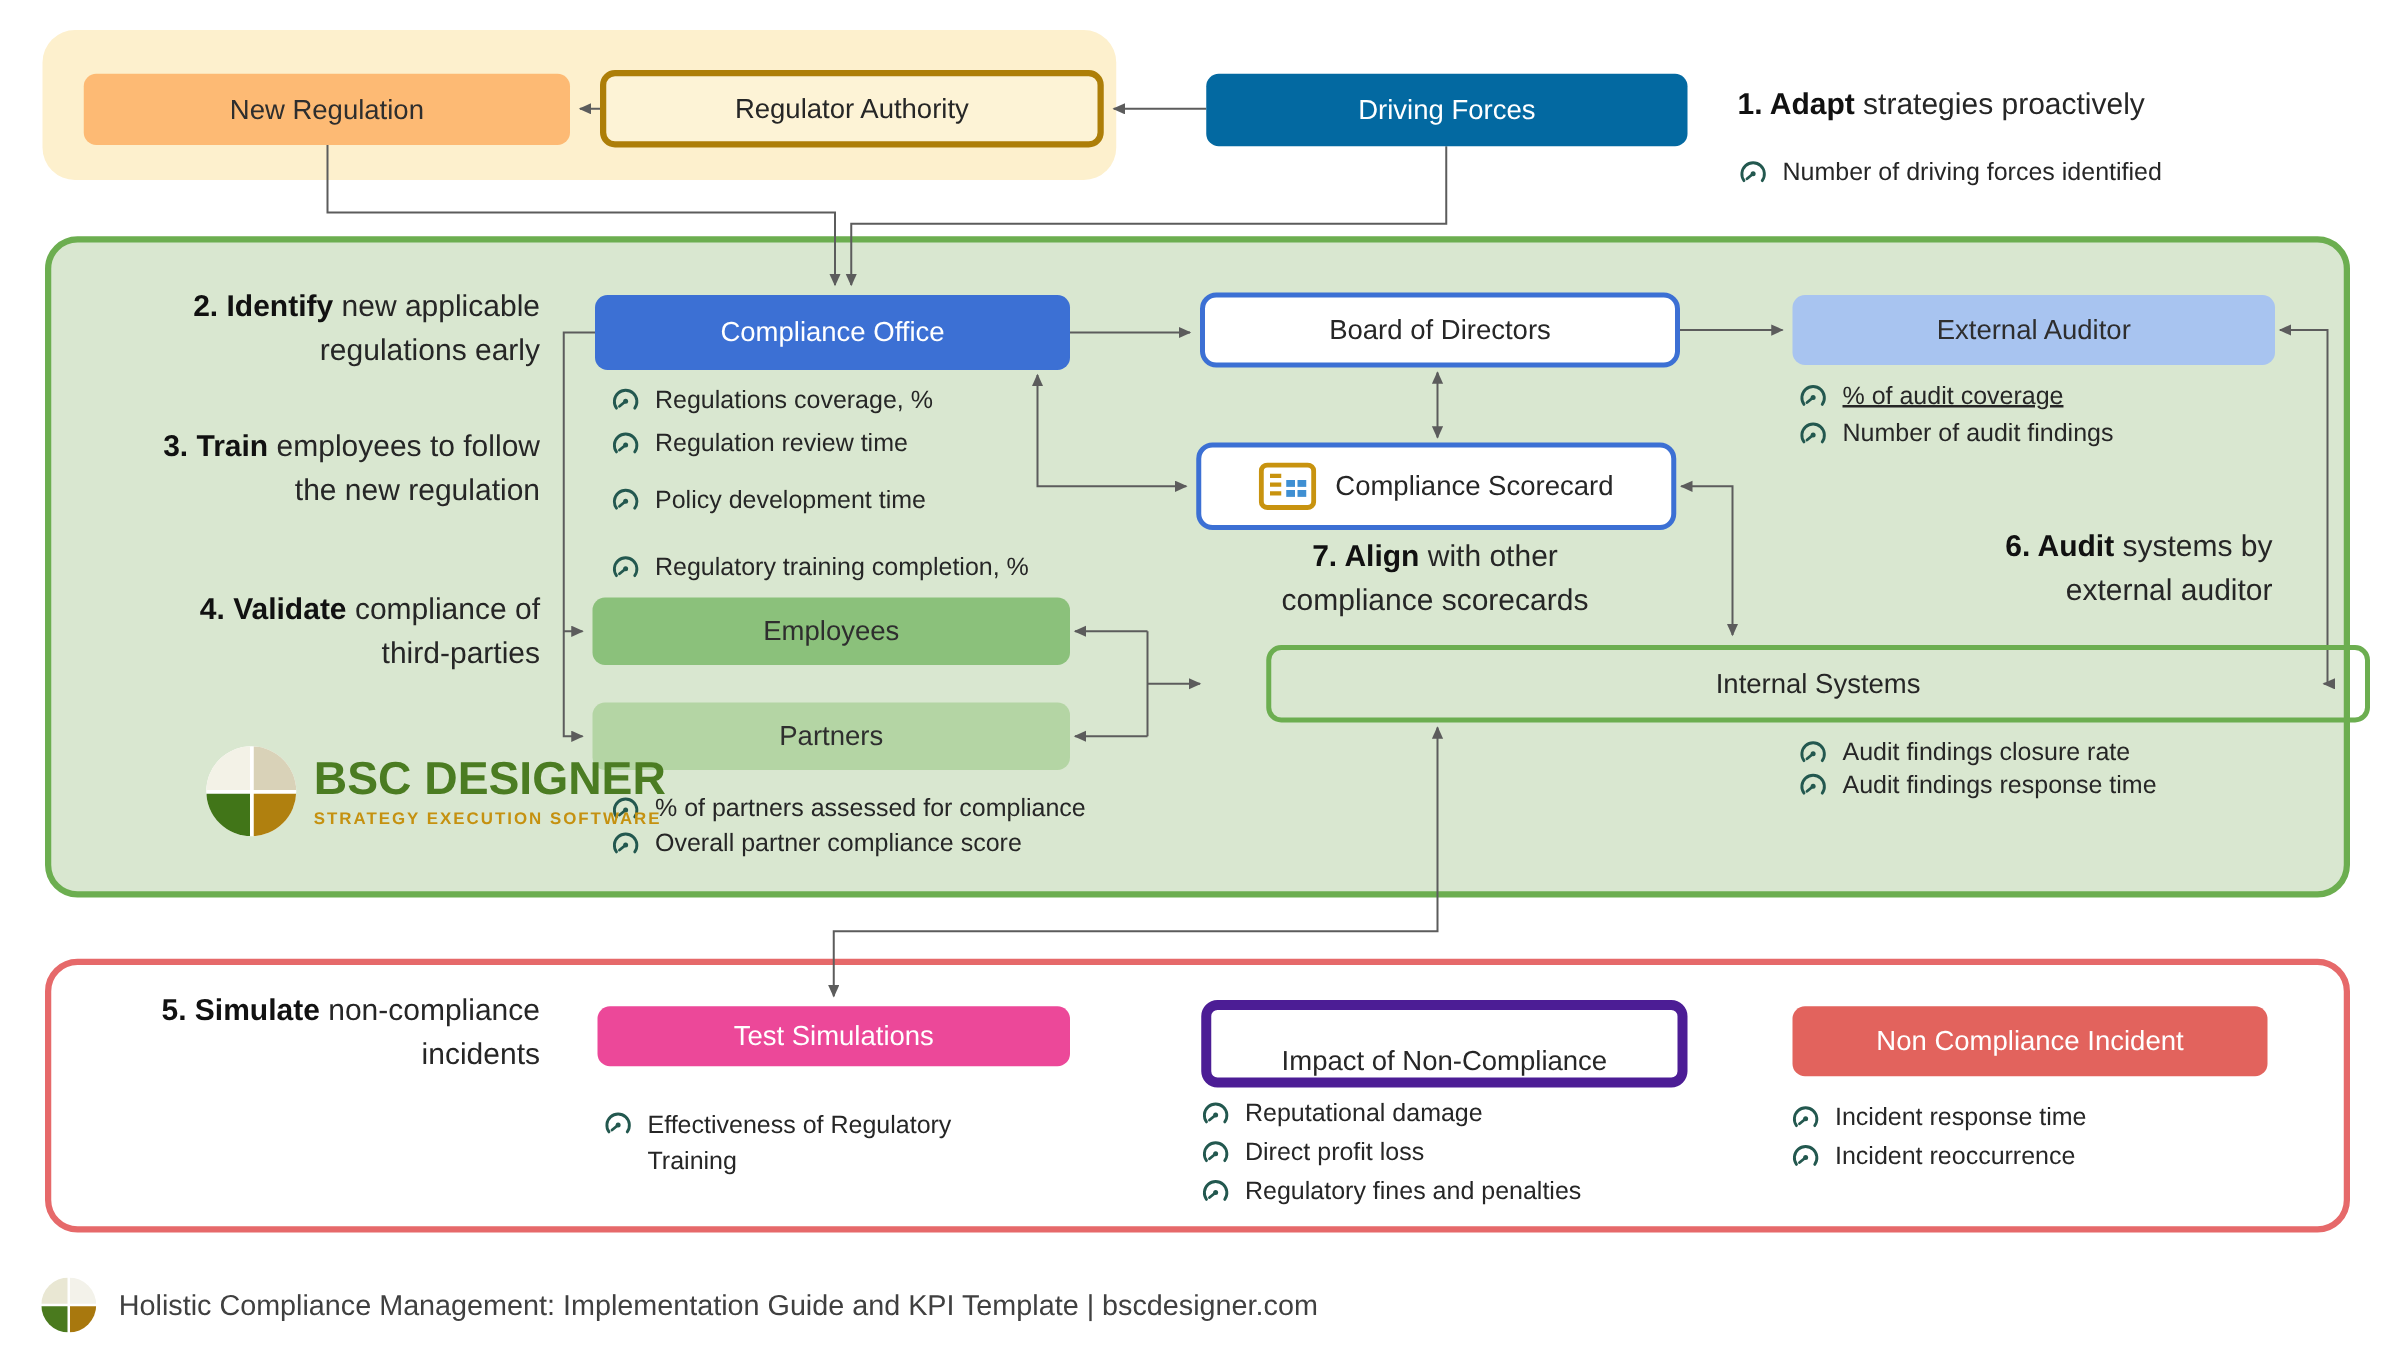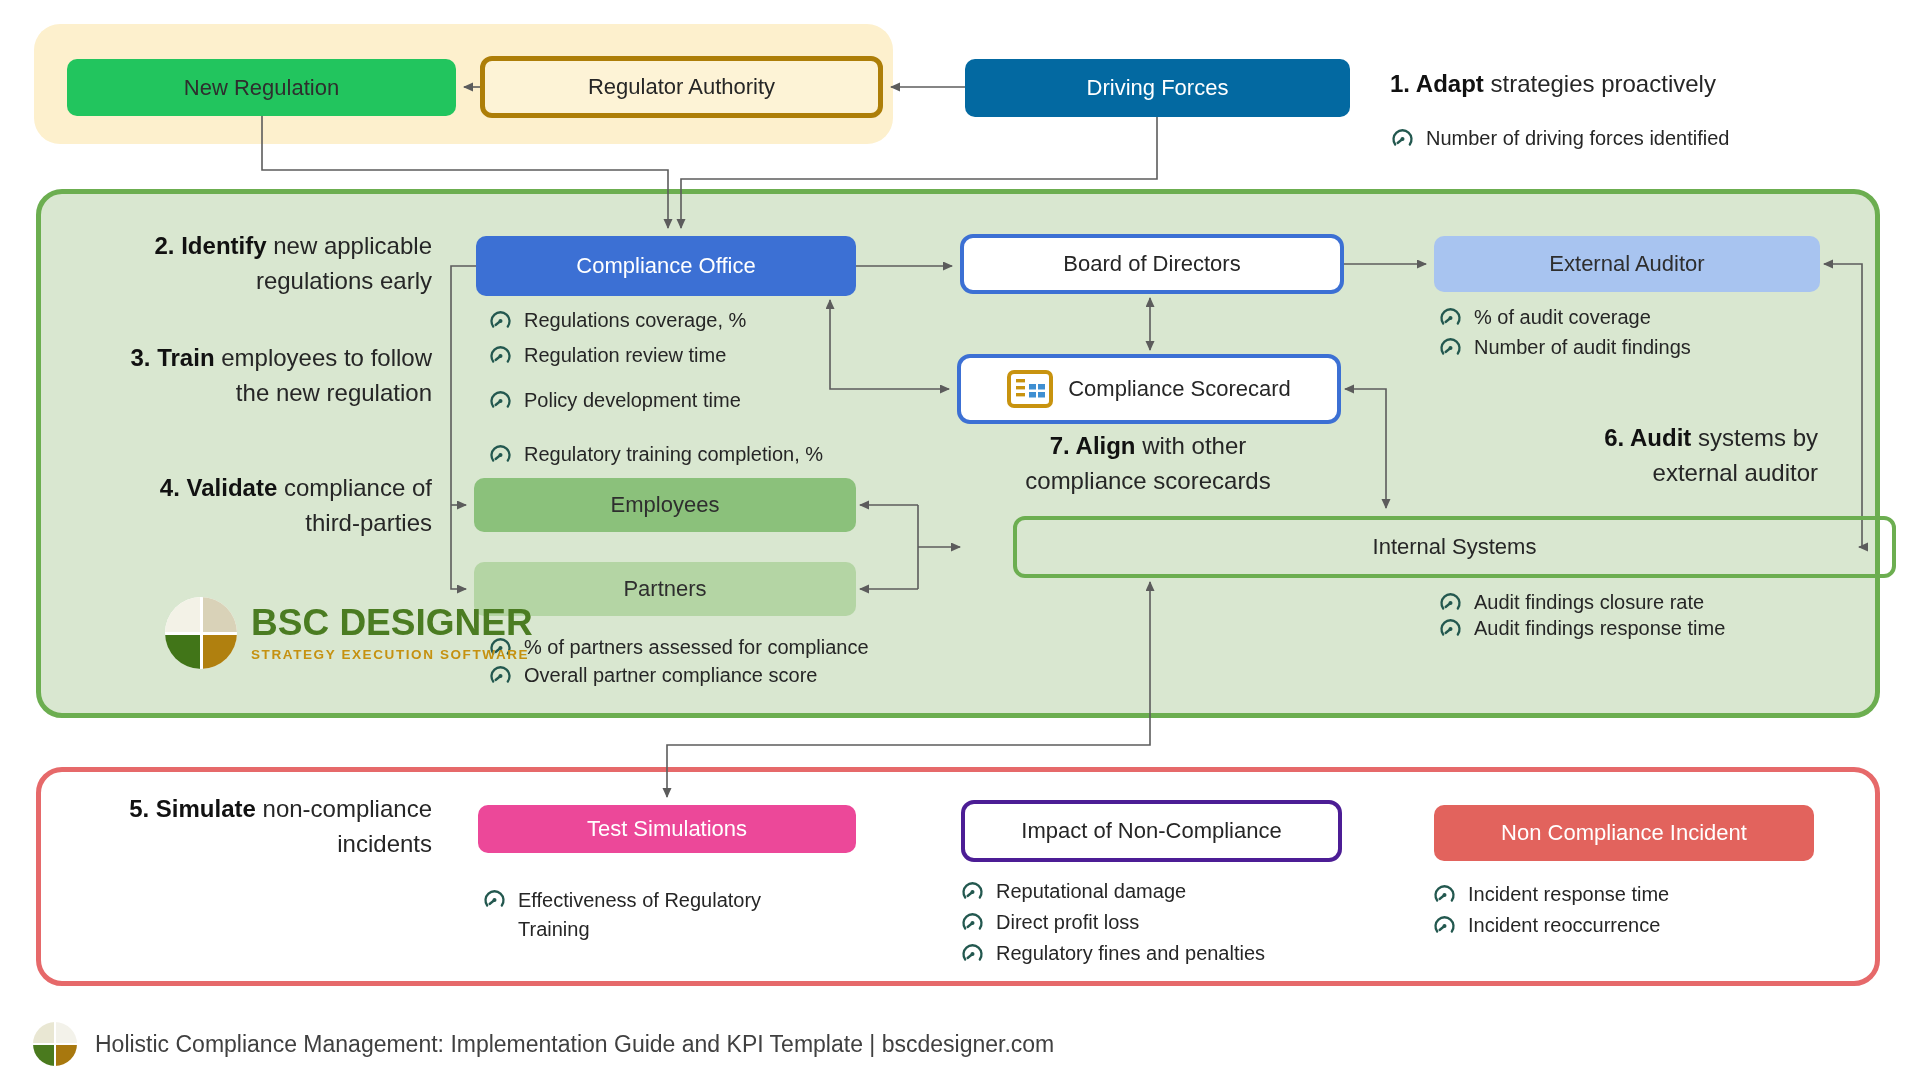--- a/index.html
+++ b/index.html
@@ -6,21 +6,21 @@
   .canvas{position:relative;width:1918px;height:1080px;background:#fff;overflow:hidden;
           font-family:"Liberation Sans", sans-serif;color:#262626;}
   .panel{position:absolute;border-radius:26px;}
   .panel.yellow{background:#fdf0cd;}
   .panel.green{background:#d9e7d0;border:5px solid #6cae50;}
   .panel.red{background:#ffffff;border:5px solid #e6696a;}
   .node{position:absolute;display:flex;align-items:center;justify-content:center;
         font-size:22px;color:#2e2e2e;border-radius:10px;text-align:center;}
   .node.wt{color:#ffffff;}
   .node.outline-blue{background:#ffffff;border:4px solid #3c70d4;border-radius:13px;color:#262626;}
-  .node.outline-red{background:#ffffff;border:4px solid #4c1d95;border-radius:13px;color:#262626;}
+  .node.outline-red{background:#ffffff;border:8px solid #4c1d95;border-radius:13px;color:#262626;align-items:flex-end;}
   .node.outline-green{background:transparent;border:4px solid #6cae50;border-radius:12px;color:#262626;}
   .node.outline-gold{background:#fdf3d6;border:5px solid #ad7e08;border-radius:12px;color:#262626;}
   .step{position:absolute;font-size:24px;line-height:35px;color:#262626;}
   .step b{color:#111111;}
   .step.r{text-align:right;}
   .step.c{text-align:center;}
   .kpi{position:absolute;display:flex;align-items:center;gap:11px;font-size:20px;color:#262626;height:28px;}
   .kpi.topalign{align-items:flex-start;height:auto;}
   .kpi .g{width:25px;height:21px;flex:0 0 25px;}
   .kpi.topalign .g{margin-top:3px;}
@@ -62,21 +62,21 @@
       <path d="M476,266 H451 V589 H466" marker-end="url(#ah)"></path>
       <path d="M451,505 H466" marker-end="url(#ah)"></path>
       <path d="M918,505 V589"></path>
       <path d="M918,505 H860" marker-end="url(#ah)"></path>
       <path d="M918,589 H860" marker-end="url(#ah)"></path>
       <path d="M918,547 H960" marker-end="url(#ah)"></path>
       <path d="M1150,582 V745 H667 V797" marker-start="url(#ah)" marker-end="url(#ah)"></path>
     </g>
   </svg>
 
-  <div class="node" style="left:67px;top:59px;width:389px;height:57px;background:#22c55e;">
+  <div class="node" style="left:67px;top:59px;width:389px;height:57px;background:#fdba74;">
     <span>New Regulation</span>
   </div>
   <div class="node outline-gold" style="left:480px;top:56px;width:393px;height:52px;">
     <span>Regulator Authority</span>
   </div>
   <div class="node wt" style="left:965px;top:59px;width:385px;height:58px;background:#0369a1;">
     <span>Driving Forces</span>
   </div>
 
   <div class="step" style="left:1390px;top:66px;">
@@ -172,21 +172,21 @@
   </div>
   <div class="kpi" style="left:488px;top:440px;">
     <span class="g"><svg width="25" height="21" viewBox="0 0 25 21" fill="none">
           <path d="M5.2,16.5 A9,9 0 1 1 19.8,16.5" stroke="#23584f" stroke-width="2.3" stroke-linecap="round"></path>
           <circle cx="12.5" cy="11" r="2" fill="#23584f"></circle>
           <path d="M12.5,11 L7.6,15" stroke="#23584f" stroke-width="2.3" stroke-linecap="round"></path>
         </svg></span>
     <span>Regulatory training completion, %</span>
   </div>
 
-  <div class="kpi" style="left:1438px;top:303px;">
+  <div class="kpi" style="left:1438px;top:303px;text-decoration:underline;">
     <span class="g"><svg width="25" height="21" viewBox="0 0 25 21" fill="none">
           <path d="M5.2,16.5 A9,9 0 1 1 19.8,16.5" stroke="#23584f" stroke-width="2.3" stroke-linecap="round"></path>
           <circle cx="12.5" cy="11" r="2" fill="#23584f"></circle>
           <path d="M12.5,11 L7.6,15" stroke="#23584f" stroke-width="2.3" stroke-linecap="round"></path>
         </svg></span>
     <span>% of audit coverage</span>
   </div>
   <div class="kpi" style="left:1438px;top:333px;">
     <span class="g"><svg width="25" height="21" viewBox="0 0 25 21" fill="none">
           <path d="M5.2,16.5 A9,9 0 1 1 19.8,16.5" stroke="#23584f" stroke-width="2.3" stroke-linecap="round"></path>

